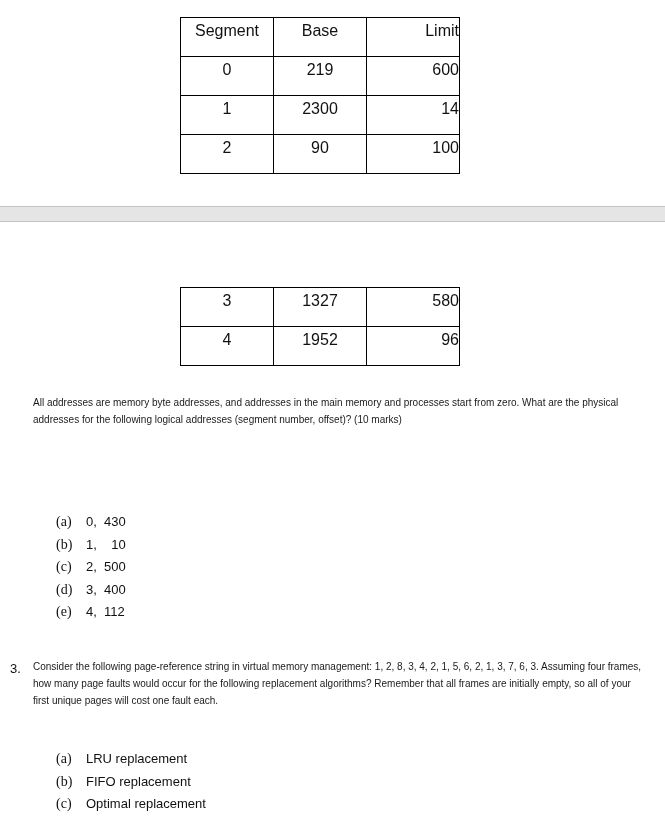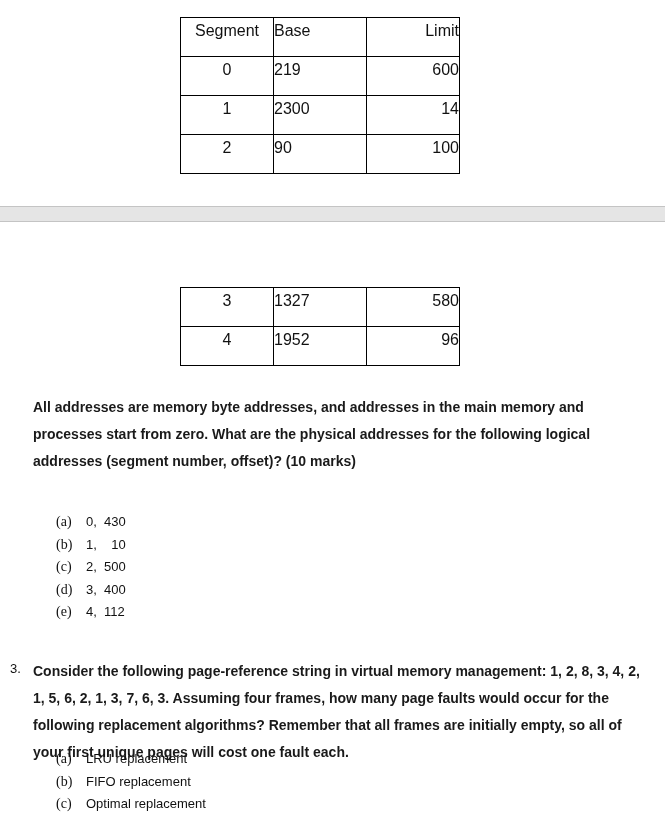--- a/index.html
+++ b/index.html
@@ -2,27 +2,27 @@
 <html><head>
 <meta charset="utf-8">
 <style>
   html, body { margin:0; padding:0; background:#ffffff; }
   body { width:665px; height:828px; position:relative; overflow:hidden;
          font-family:"Liberation Sans", "DejaVu Sans", sans-serif; color:#111; }
   .seg-table { position:absolute; left:180px; border-collapse:collapse; table-layout:fixed; }
   .seg-table td { border:1.5px solid #000; width:92px; height:34px; padding:0; font-size:16px;
                   vertical-align:top; padding-top:4px; }
   .seg-table td.c0 { text-align:center; }
-  .seg-table td.c1 { text-align:left; }
+  .seg-table td.c1 { text-align:center; }
   .seg-table td.c2 { text-align:right; }
   #table-top { top:17px; }
   #table-bottom { top:287px; }
   .page-break { position:absolute; left:0; top:206px; width:665px; height:14px;
                 background:#e5e5e5; border-top:1px solid #c4c4c4; border-bottom:1px solid #c4c4c4; }
-  .para { position:absolute; font-size:14px; line-height:27px; color:#1a1a1a;font-weight:bold; }
+  .para { position:absolute; font-size:10px; line-height:17px; color:#1a1a1a; }
   #intro { left:33px; top:394px; width:600px; }
   .sublist { position:absolute; left:56px; font-size:13px; line-height:22.5px; margin:0; padding:0; list-style:none; }
   .sublist li { white-space:pre; }
   .sublist .lbl { font-family:"Liberation Serif", "DejaVu Serif", serif; font-size:14px; display:inline-block; width:30px; }
   #offsets { top:511px; }
   #q3-num { position:absolute; left:10px; top:658px; font-size:13px; line-height:22.5px; }
   #q3 { left:33px; top:658px; width:610px; }
   #algos { top:748px; }
 </style>
 </head>

